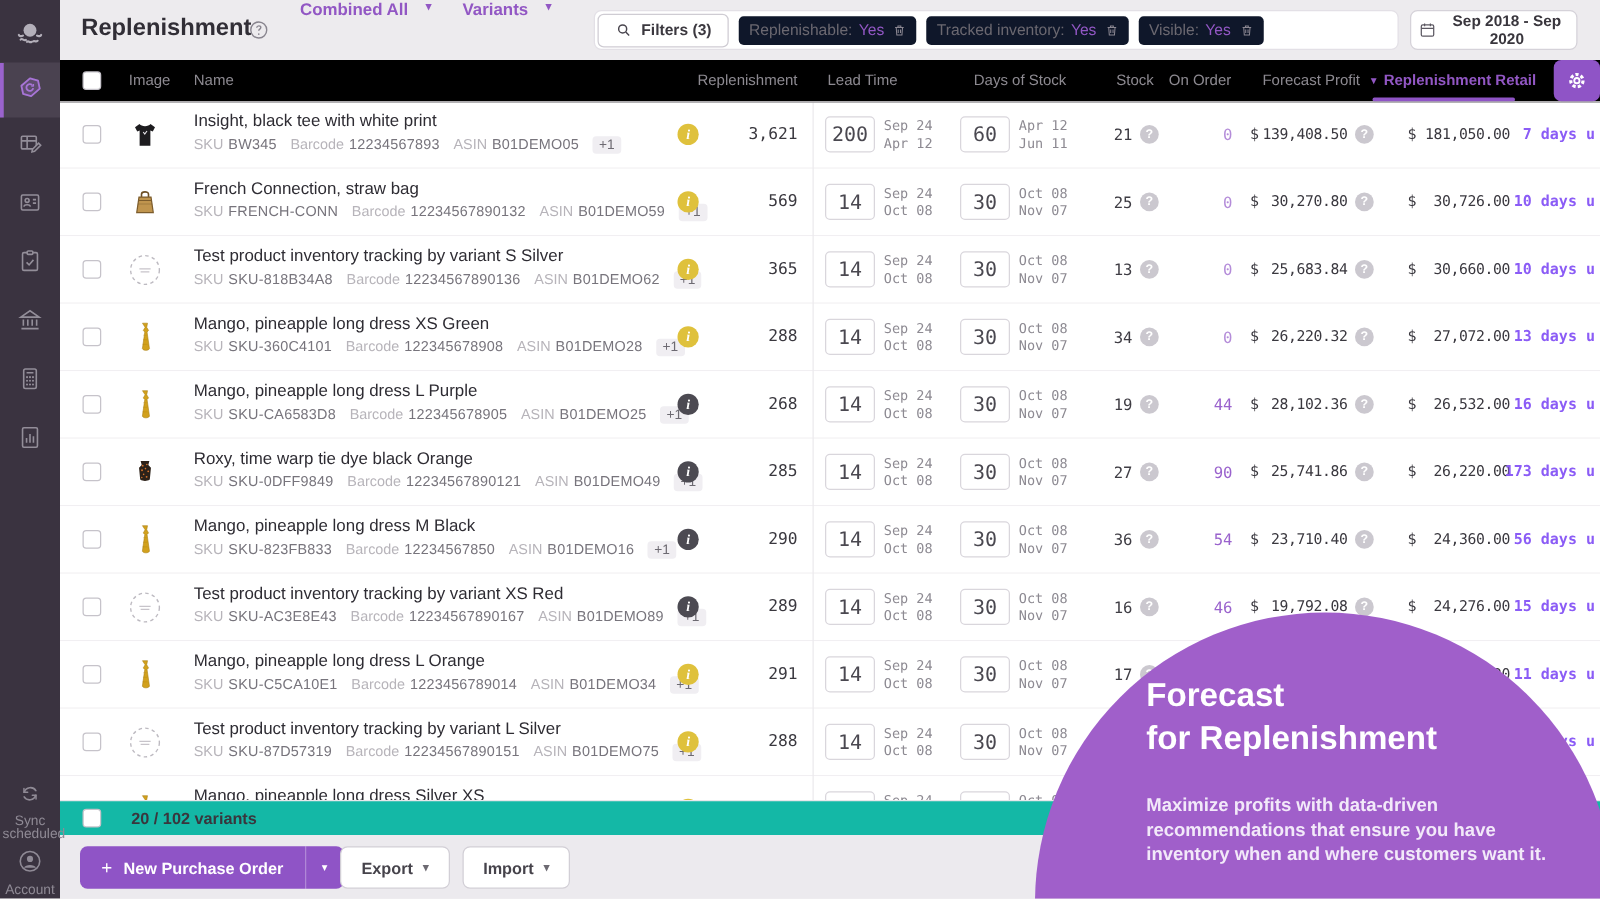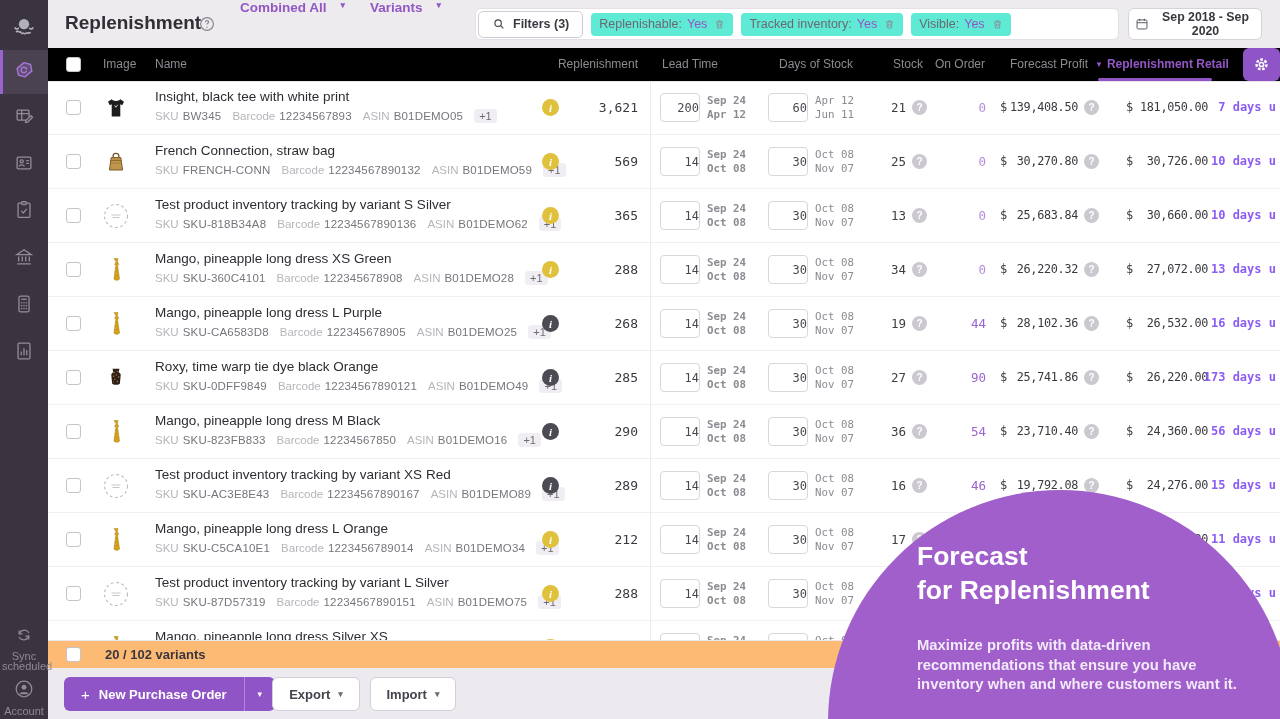--- a/index.html
+++ b/index.html
@@ -22,21 +22,21 @@
   .title{position:absolute;left:17px;top:12px;font-size:19px;font-weight:700;color:#312e36;}
   .help{position:absolute;left:150px;top:15px;width:18px;height:18px;cursor:pointer;}
   .dd{position:absolute;top:0;height:48px;display:flex;gap:14px;
       color:#9257c4;font-size:13.5px;font-weight:700;cursor:pointer;}
   .dd1{left:192px;} .dd2{left:322px;}
   .car{font-size:9px;color:#9257c4;}
   .fbar{position:absolute;left:427px;top:8px;width:644px;height:32px;background:#fff;border:1px solid #e3e0e6;
         border-radius:6px;display:flex;align-items:center;gap:8px;box-sizing:border-box;padding-left:2px;}
   .fbtn{height:27px;background:#fff;border:1px solid #cfccd3;border-radius:5px;display:flex;align-items:center;
         gap:7px;padding:0 13px;font-size:12.5px;font-weight:700;color:#3b383f;cursor:pointer;font-family:inherit;}
-  .fchip{height:23px;background:#5eead4;border-radius:4px;display:flex;align-items:center;padding:0 8px;
+  .fchip{height:23px;background:#0f172a;border-radius:4px;display:flex;align-items:center;padding:0 8px;
          font-size:12.5px;color:#6b6870;cursor:pointer;white-space:nowrap;}
   .fchip .cv{color:#9257c4;margin-left:5px;}
   .fchip .tico{margin-left:7px;display:flex;}
   .datebtn{position:absolute;left:1080px;top:8px;width:134px;height:32px;background:#fff;border:1px solid #d5d2d9;
            border-radius:6px;display:flex;align-items:center;justify-content:center;gap:7px;font-size:12.3px;
            font-weight:700;color:#39363d;cursor:pointer;font-family:inherit;}
 
   
   .thead{position:absolute;left:48px;top:48px;width:1232px;height:33px;background:#000000;
          border-bottom:1px solid #e7e5e9;z-index:8;font-size:12px;color:#8d8a91;}
@@ -65,39 +65,39 @@
   .pmeta{font-size:11.5px;white-space:nowrap;display:flex;align-items:center;}
   .ml{color:#b7b4ba;margin-right:4px;}
   .mv{color:#77747c;margin-right:11px;letter-spacing:.2px;}
   .pchip{background:#f0eef2;color:#6d6a72;padding:1px 5px;border-radius:3px;font-size:11px;cursor:pointer;}
   .ibadge{position:absolute;left:494px;top:18px;width:17px;height:17px;border-radius:50%;background:#dfc13c;
           color:#fff;font-family:"Liberation Serif",serif;font-style:italic;font-weight:700;font-size:11px;
           display:flex;align-items:center;justify-content:center;cursor:pointer;}
   .ibadge.dark{background:#4c4a52;}
   .repl{position:absolute;left:505px;width:85px;text-align:right;line-height:53px;font-size:13px;color:#3a383f;}
   .nbox{position:absolute;top:12px;width:40px;height:29px;border:1px solid #d9d6dc;border-radius:4px;
-        text-align:right;font-size:12px;color:#4a4850;background:#fff;box-sizing:border-box;padding:0;}
+        text-align:center;font-size:16px;color:#4a4850;background:#fff;box-sizing:border-box;padding:0;}
   .lead-in{left:612px;} .days-in{left:720px;}
   .dates{position:absolute;top:13px;font-size:10.8px;color:#8d8a92;line-height:14px;display:grid;}
-  .lead-dates{left:659px;font-weight:bold;} .days-dates{left:767px;}
+  .lead-dates{left:659px;} .days-dates{left:767px;}
   .stock{position:absolute;left:806px;width:52px;text-align:right;line-height:53px;font-size:12.5px;color:#3f3d44;}
   .qbadge{position:absolute;top:19px;width:15px;height:15px;border-radius:50%;background:#cbc8cf;color:#fff;
           font-size:10px;font-weight:700;display:flex;align-items:center;justify-content:center;cursor:pointer;}
   .stock-q{left:864px;} .fq{left:1036px;}
   .onorder{position:absolute;left:884px;width:54px;text-align:right;line-height:53px;font-size:12.5px;color:#9a63cd;}
   .onorder.zero{color:#b48cd9;}
   .cur{position:absolute;line-height:53px;font-size:12px;color:#3a383f;}
   .fcur{left:952px;} .rcur{left:1078px;}
   .fval{position:absolute;left:962px;width:68px;text-align:right;line-height:53px;font-size:11.8px;color:#3a383f;letter-spacing:-.3px;}
   .rval{position:absolute;left:1088px;width:72px;text-align:right;line-height:53px;font-size:11.8px;color:#3a383f;letter-spacing:-.3px;}
   .until{position:absolute;left:1104px;width:124px;text-align:right;line-height:53px;font-size:12px;color:#8b5cf6;white-space:nowrap;font-weight:bold;}
   .vdiv{position:absolute;left:650px;top:48px;height:592px;width:0;border-left:1px solid #eceaed;z-index:7;}
 
   
-  .tfoot{position:absolute;left:48px;top:640px;width:1232px;height:28px;background:#fdba74;
+  .tfoot{position:absolute;left:48px;top:640px;width:1232px;height:28px;background:#14b8a6;
          border-top:1px solid #e8e6ea;z-index:5;}
   .f-cb{position:absolute;left:18px;top:6px;}
   .f-text{position:absolute;left:57px;line-height:27px;font-size:13px;font-weight:700;color:#39363d;}
   .bbar{position:absolute;left:48px;top:668px;width:1232px;height:51px;background:#eceaee;z-index:6;}
   .pobtn{position:absolute;left:16px;top:9px;height:34px;background:#8f54c6;border-radius:6px;display:flex;cursor:pointer;}
   .po-main{display:flex;align-items:center;gap:9px;padding:0 17px;color:#fff;font-size:13px;font-weight:700;}
   .po-plus{font-size:15px;font-weight:400;}
   .po-caret{width:30px;display:flex;align-items:center;justify-content:center;color:#fff;font-size:9px;
             border-left:1px solid rgba(255,255,255,.3);cursor:pointer;}
   .wbtn{position:absolute;top:9px;height:34px;background:#fff;border:1px solid #d2cfd6;border-radius:6px;
@@ -675,21 +675,21 @@
           <span class="ml">SKU</span>
           <span class="mv">SKU-C5CA10E1</span>
           <span class="ml">Barcode</span>
           <span class="mv">1223456789014</span>
           <span class="ml">ASIN</span>
           <span class="mv">B01DEMO34</span>
           <span class="pchip">+1</span>
         </div>
       </div>
       <span class="ibadge">i</span>
-      <span class="repl mono">212</span>
+      <span class="repl mono">291</span>
       <input class="nbox mono lead-in" value="14" style="">
       <div class="dates lead-dates mono">
         <span>Sep 24</span>
         <span>Oct 08</span>
       </div>
       <input class="nbox mono days-in" value="30" style="">
       <div class="dates days-dates mono">
         <span>Oct 08</span>
         <span>Nov 07</span>
       </div>

